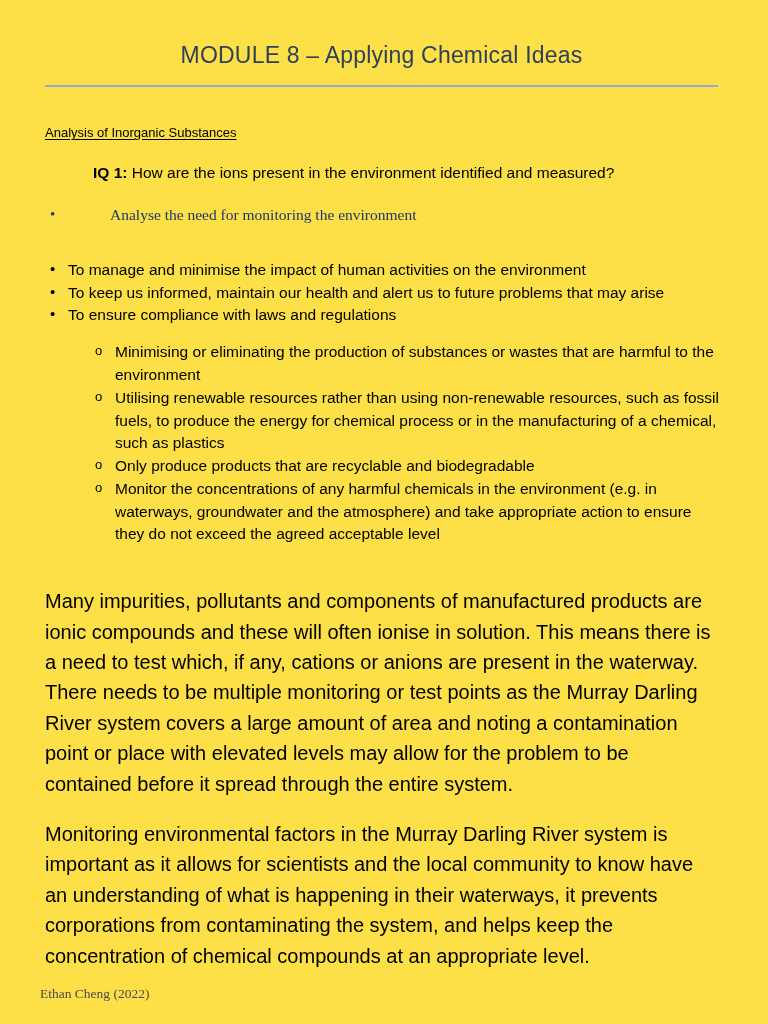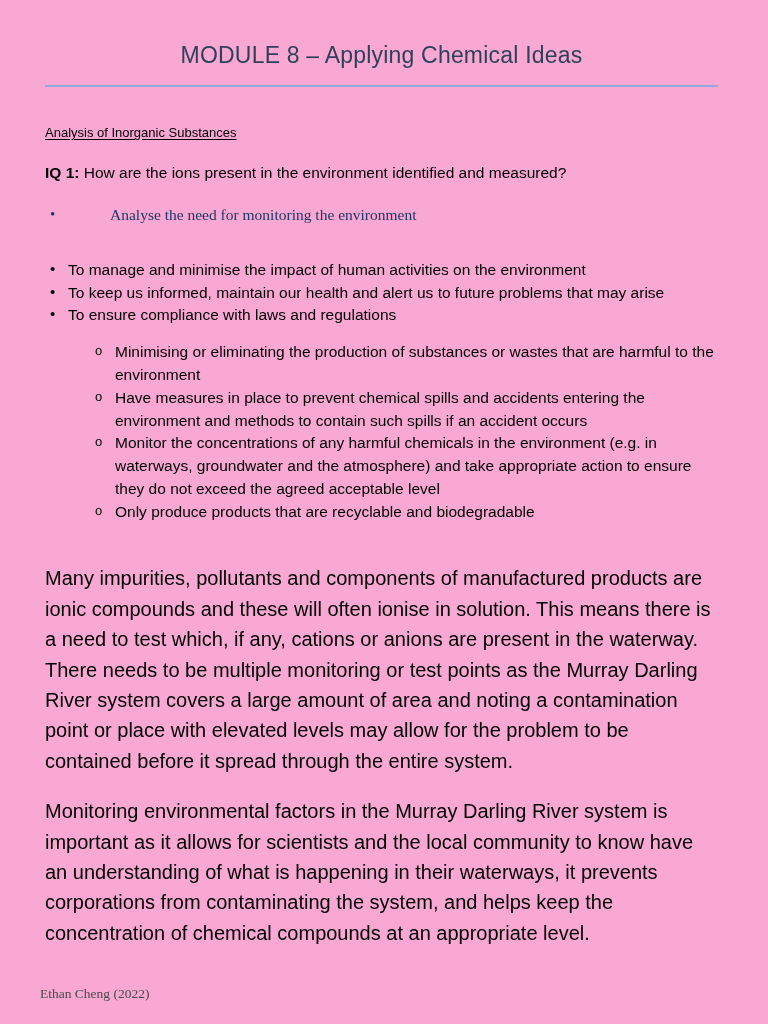--- a/index.html
+++ b/index.html
@@ -4,21 +4,21 @@
 <style>
   html, body {
     margin: 0;
     padding: 0;
     background: #ffffff;
   }
   .page {
     position: relative;
     width: 768px;
     height: 1024px;
-    background: #f9a8d4;
+    background: #fde047;
     overflow: hidden;
     font-family: "Liberation Sans", sans-serif;
     color: #000000;
     box-sizing: border-box;
   }
 
   
   .doc-title {
     position: absolute;
     left: 45px;
@@ -62,21 +62,21 @@
 
   .spacer-22 { height: 22px; }
   .spacer-16 { height: 16px; }
   .spacer-14 { height: 14px; }
   .spacer-20 { height: 20px; }
 
   .iq-line {
     font-size: 15.5px;
     line-height: 1.35;
   }
-  .iq-line b { font-weight: bold; }
+  .iq-line b { font-weight: bold; margin-left: 48px; }
 
   
   ul.lvl1 {
     list-style: none;
     margin: 0;
     padding: 0;
   }
   ul.lvl1 > li {
     position: relative;
     padding-left: 23px;
@@ -173,23 +173,23 @@
       <li class="gap">To manage and minimise the impact of human activities on the environment</li>
       <li class="tight">To keep us informed, maintain our health and alert us to future problems that may arise</li>
       <li class="tight">To ensure compliance with laws and regulations</li>
     </ul>
 
     <div class="spacer-14"></div>
 
 
     <ul class="lvl2">
       <li>Minimising or eliminating the production of substances or wastes that are harmful to the environment</li>
-      <li>Have measures in place to prevent chemical spills and accidents entering the environment and methods to contain such spills if an accident occurs</li>
+      <li>Utilising renewable resources rather than using non-renewable resources, such as fossil fuels, to produce the energy for chemical process or in the manufacturing of a chemical, such as plastics</li>
+      <li>Only produce products that are recyclable and biodegradable</li>
       <li>Monitor the concentrations of any harmful chemicals in the environment (e.g. in waterways, groundwater and the atmosphere) and take appropriate action to ensure they do not exceed the agreed acceptable level</li>
-      <li>Only produce products that are recyclable and biodegradable</li>
     </ul>
 
     <div class="spacer-20"></div>
 
 
     <div class="spacer-20"></div>
 
     <p class="body">Many impurities, pollutants and components of manufactured products are ionic compounds and these will often ionise in solution. This means there is a need to test which, if any, cations or anions are present in the waterway. There needs to be multiple monitoring or test points as the Murray Darling River system covers a large amount of area and noting a contamination point or place with elevated levels may allow for the problem to be contained before it spread through the entire system.</p>
 
     <div class="spacer-20"></div>

